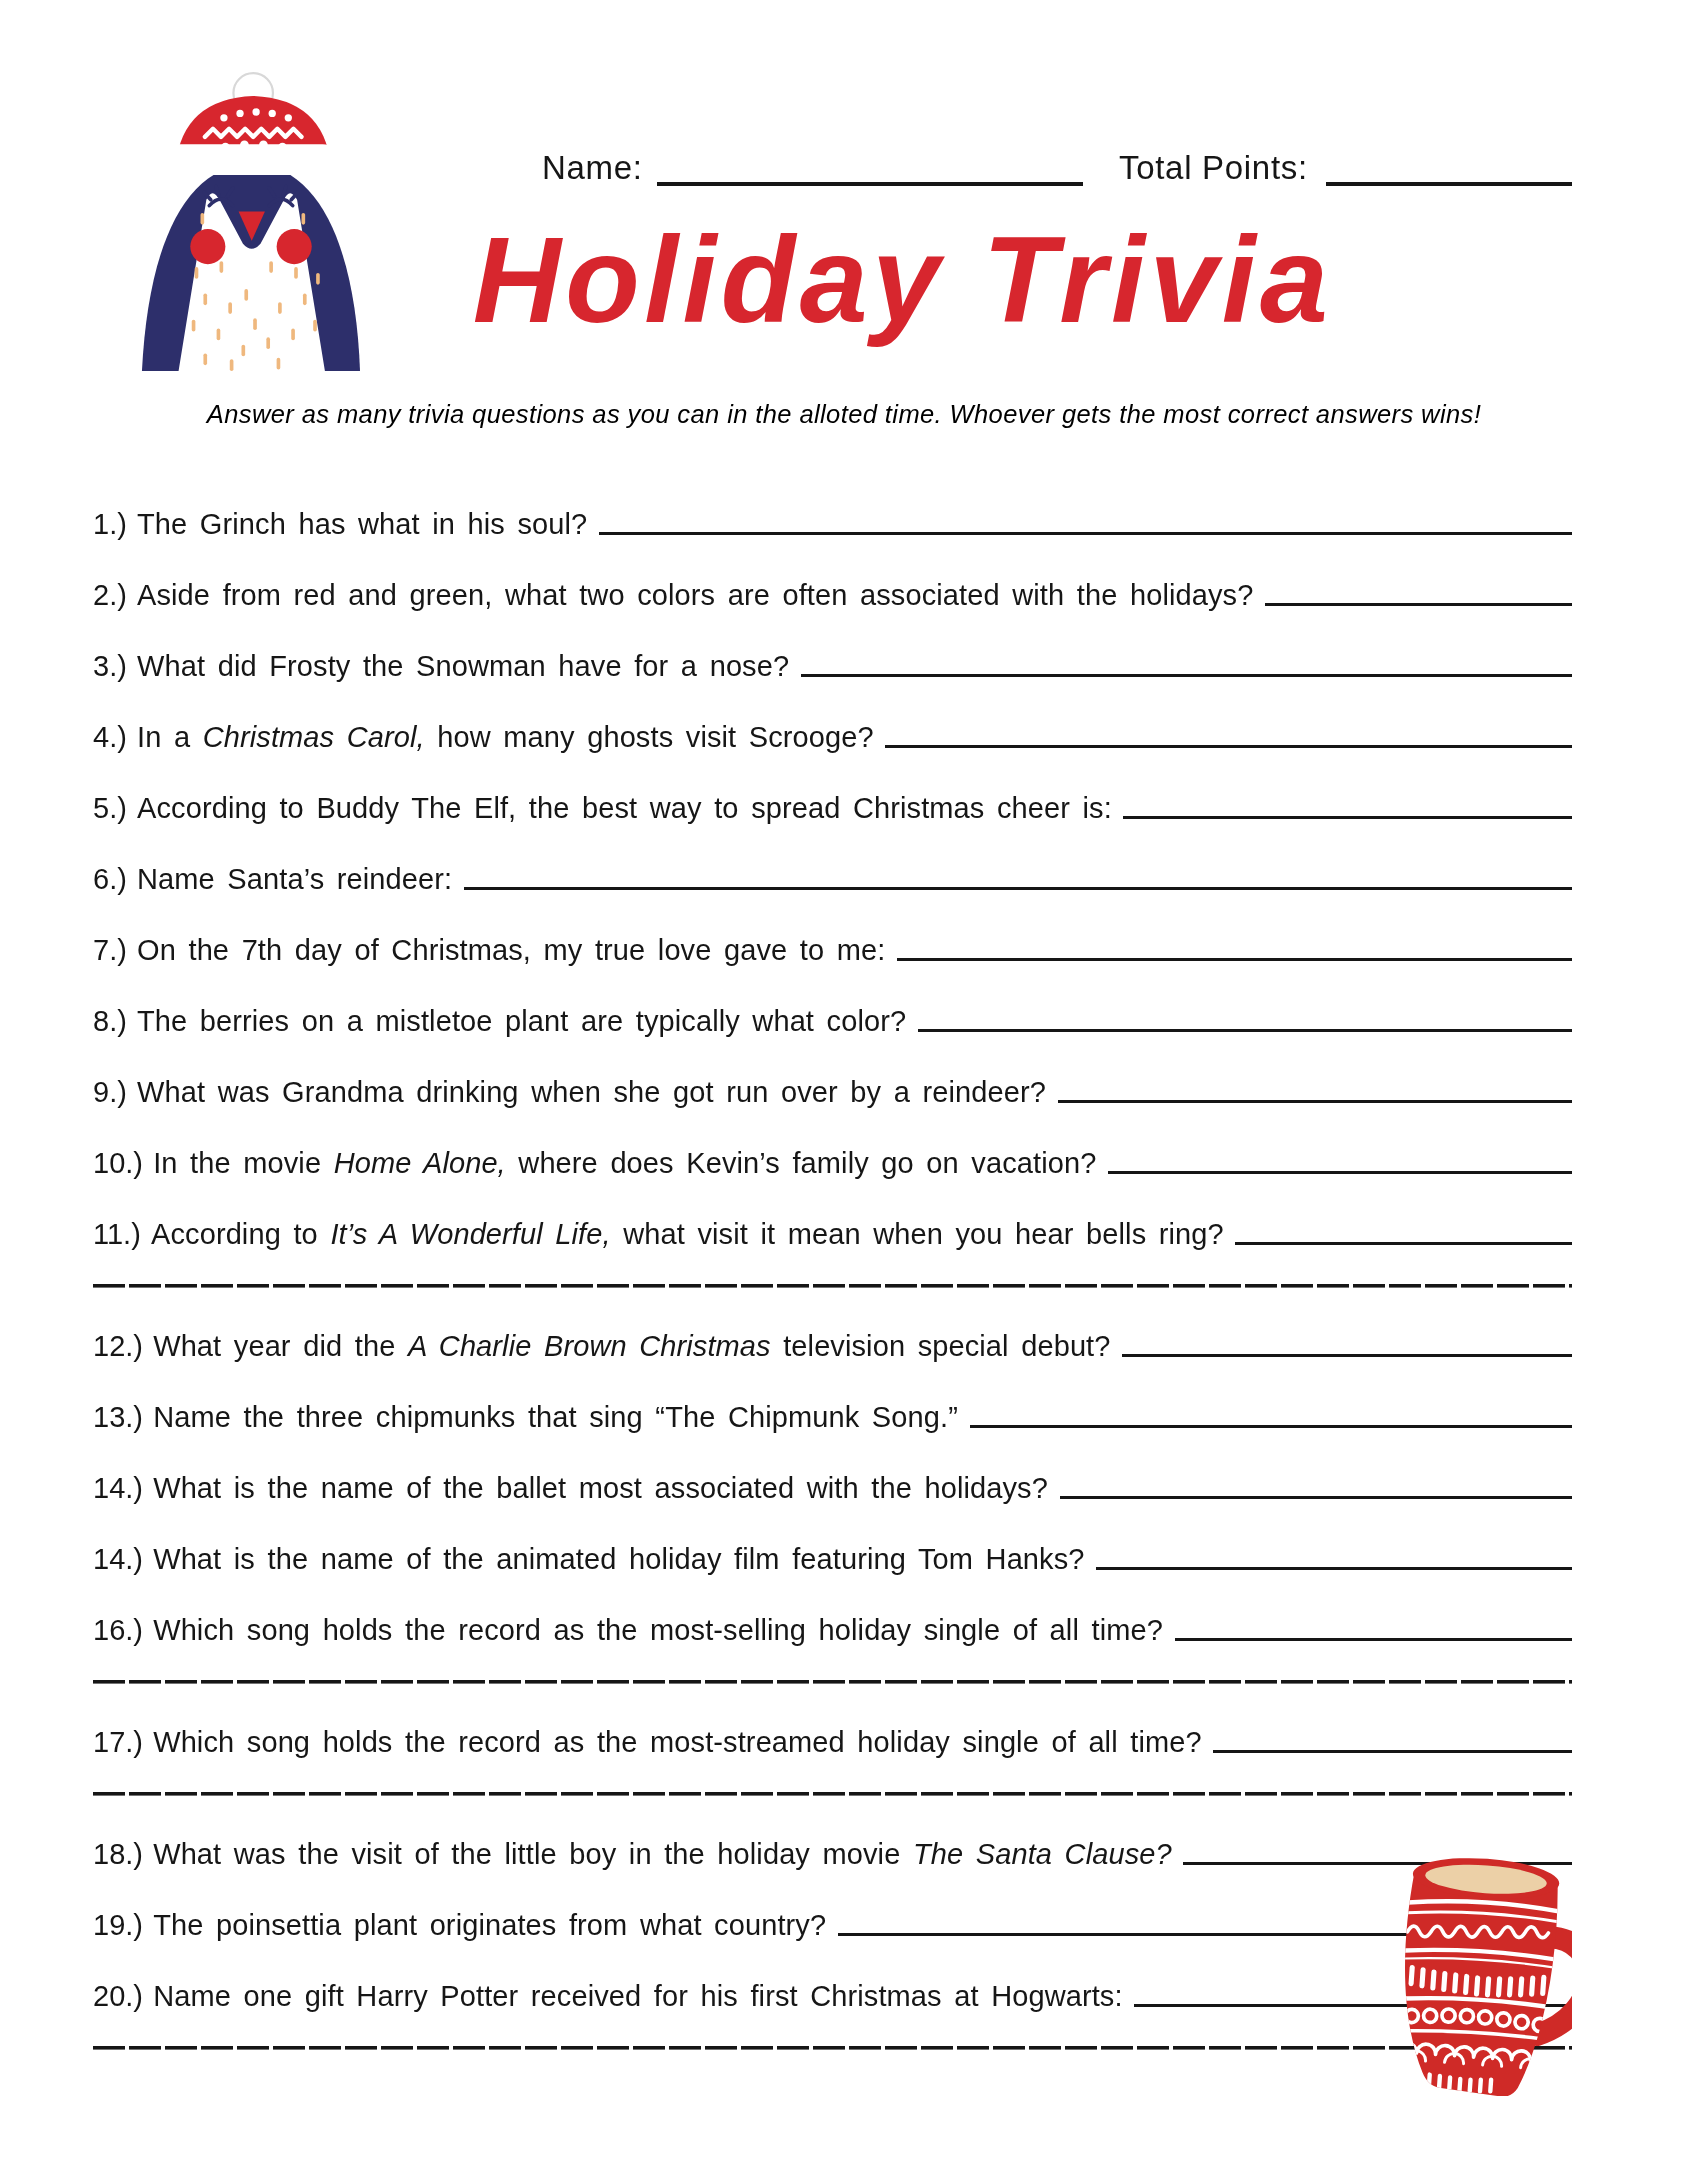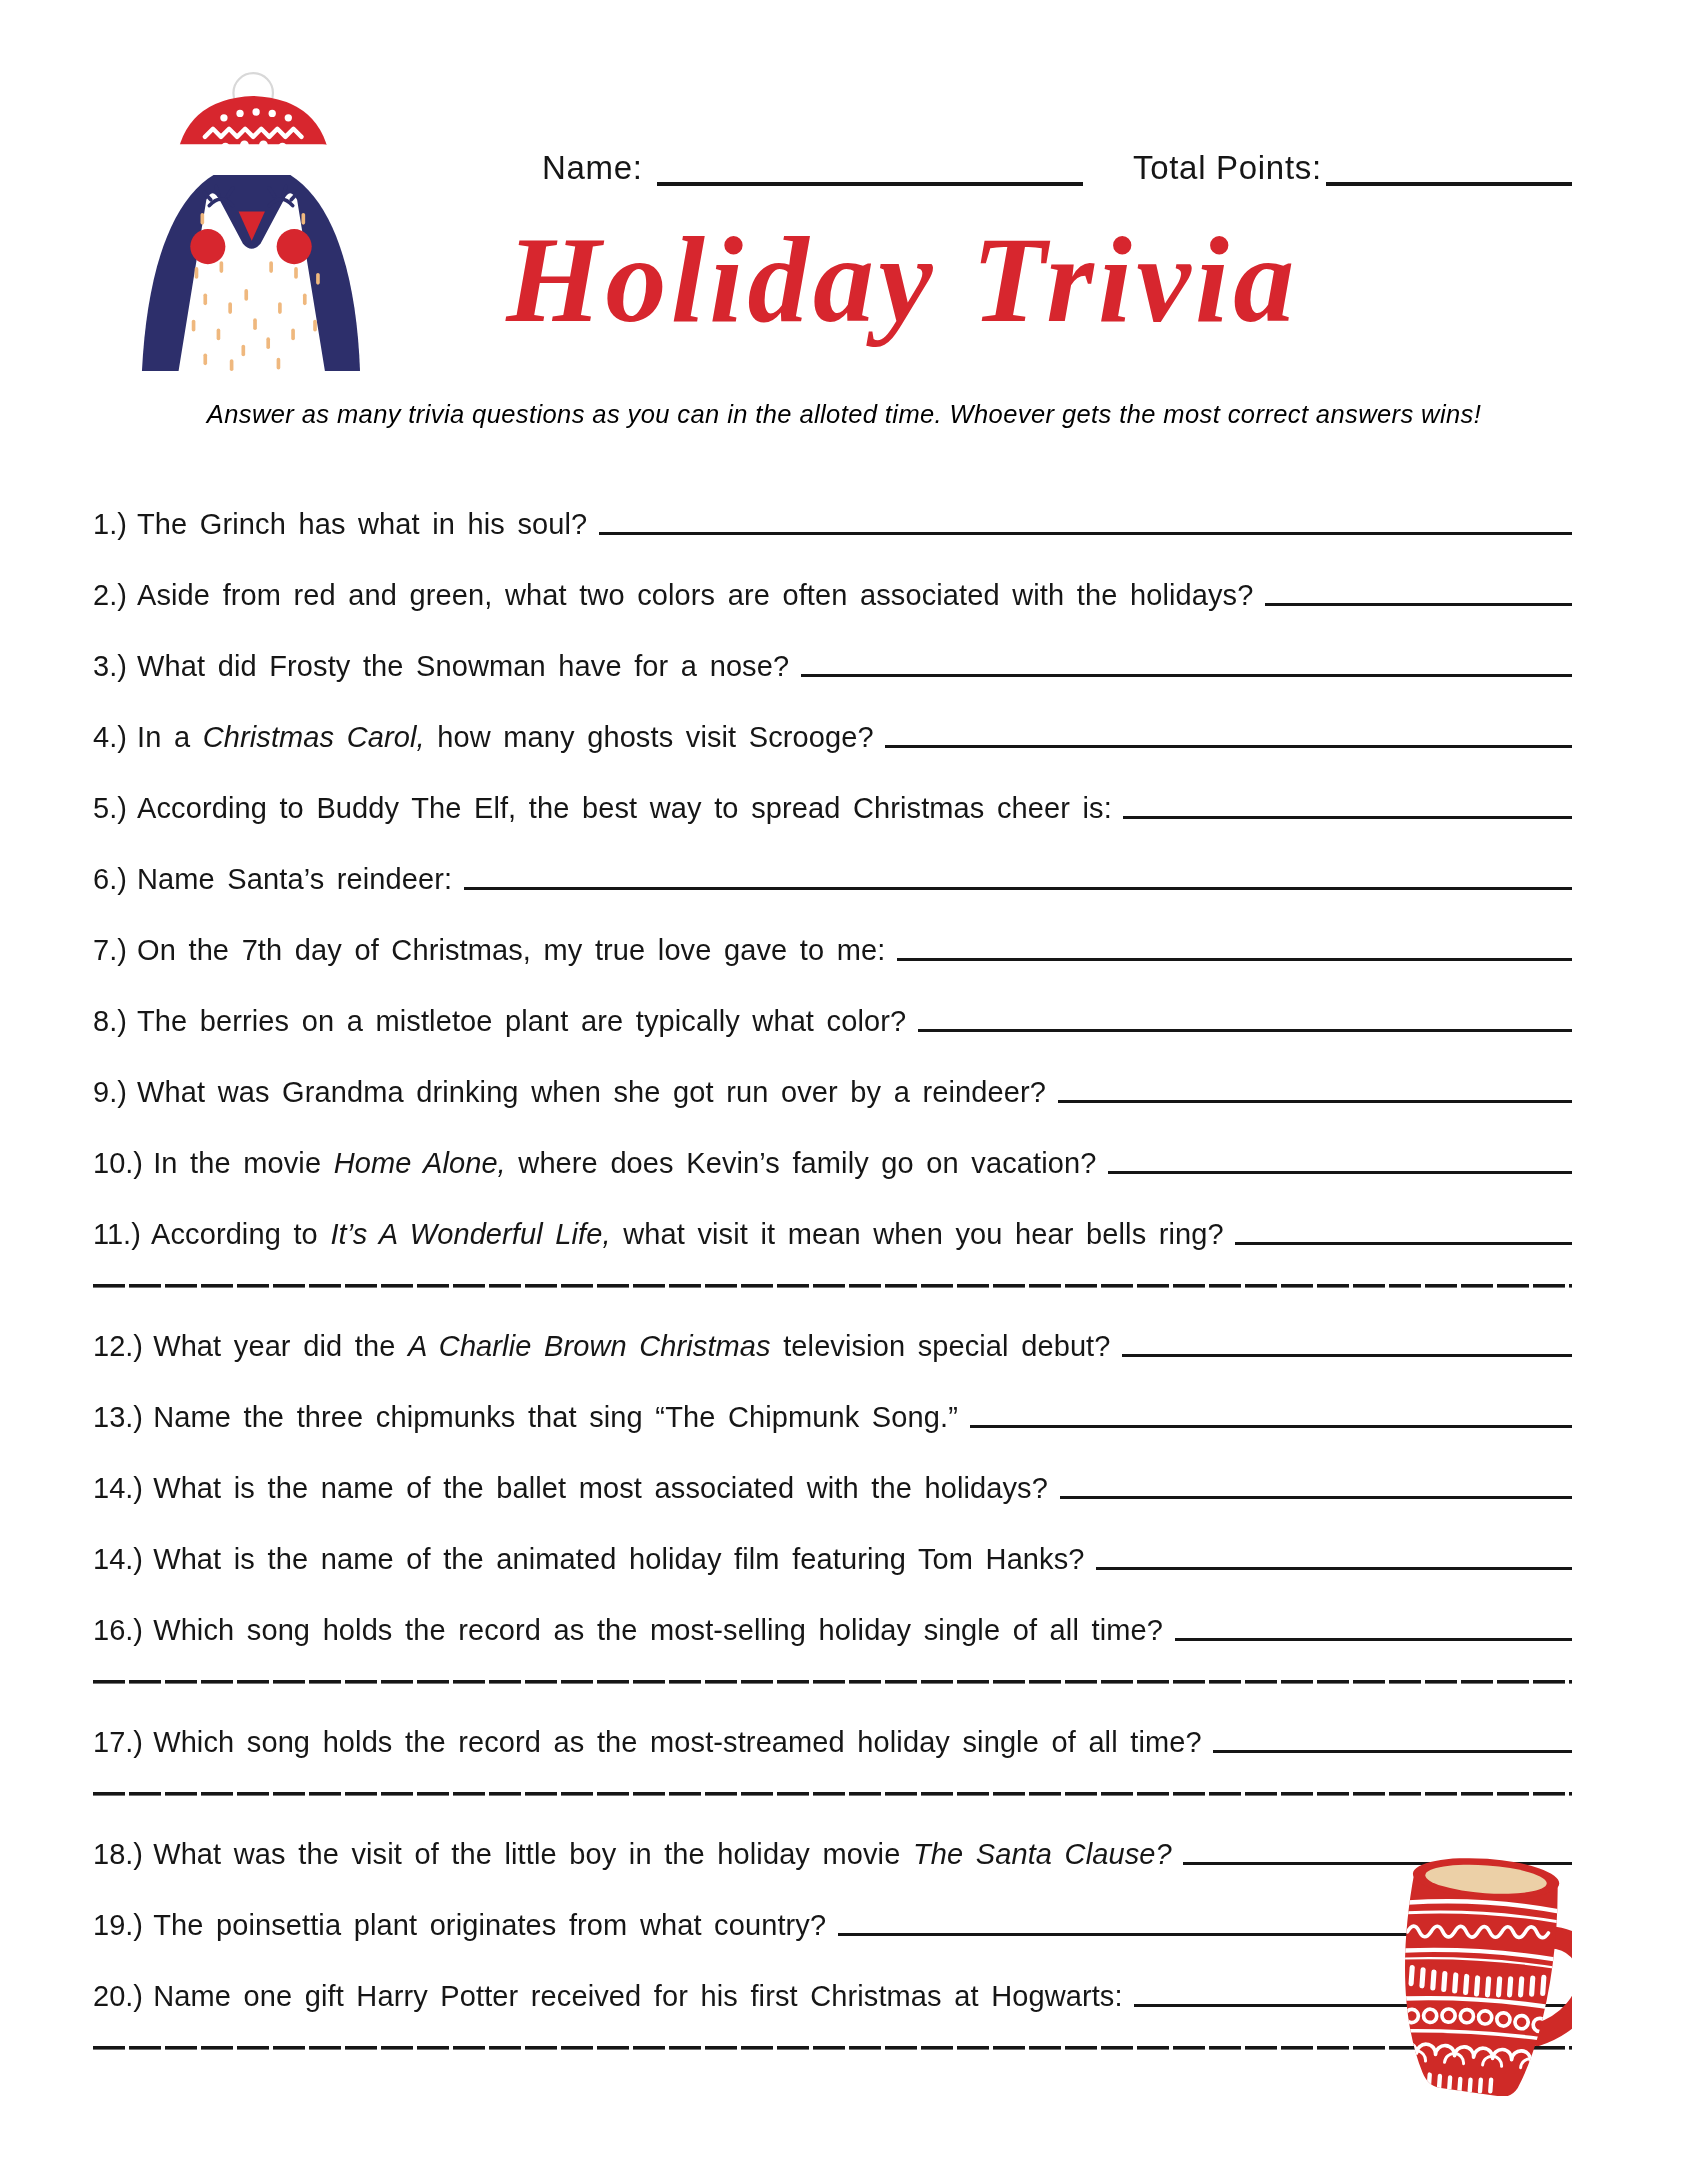--- a/index.html
+++ b/index.html
@@ -3,27 +3,27 @@
 <meta charset="utf-8">
 <style>
   html,body{margin:0;padding:0;background:#ffffff;}
   .sheet{
     position:relative;width:1572px;height:2183px;background:#fff;
     font-family:"Liberation Sans",sans-serif;color:#161616;overflow:hidden;
   }
   
   .hdr-label{position:absolute;font-size:33px;line-height:1;letter-spacing:0.7px;}
   .name-label{left:542px;top:151px;}
-  .tp-label{left:1119px;top:151px;margin-left:14px;}
+  .tp-label{left:1119px;top:151px;}
   .hdr-line{position:absolute;height:3.6px;background:#161616;}
   .name-line{left:657px;top:182px;width:426px;}
   .tp-line{left:1326px;top:182px;width:268px;}
   .title{
     position:absolute;left:233px;top:213px;width:1339px;text-align:center;
-    font-family:Liberation Serif, serif;font-style:italic;font-weight:bold;
+    font-family:Liberation Sans, sans-serif;font-style:italic;font-weight:bold;
     font-size:122px;line-height:1.1;letter-spacing:4.4px;color:var(--accent-red,#d7262e);
   }
   .subtitle{
     position:absolute;left:44px;top:400px;width:1600px;text-align:center;
     font-style:italic;font-size:25.5px;letter-spacing:0.4px;color:#000000;
   }
   
   .questions{position:absolute;left:93px;top:470px;width:1502px;}
   .q-row{display:flex;align-items:flex-end;height:71px;font-size:29px;line-height:1.1;white-space:nowrap;}
   .q-num{margin-right:10.2px;flex:0 0 auto;}

